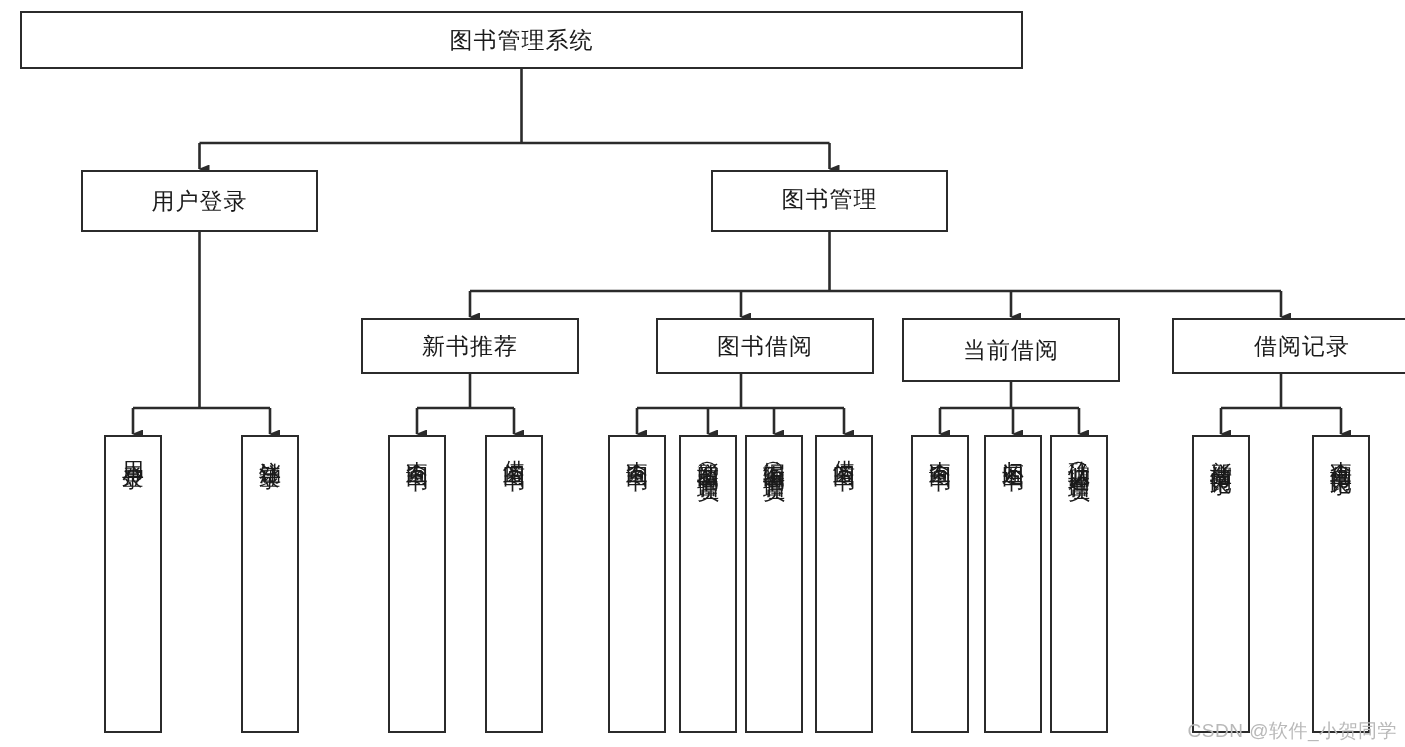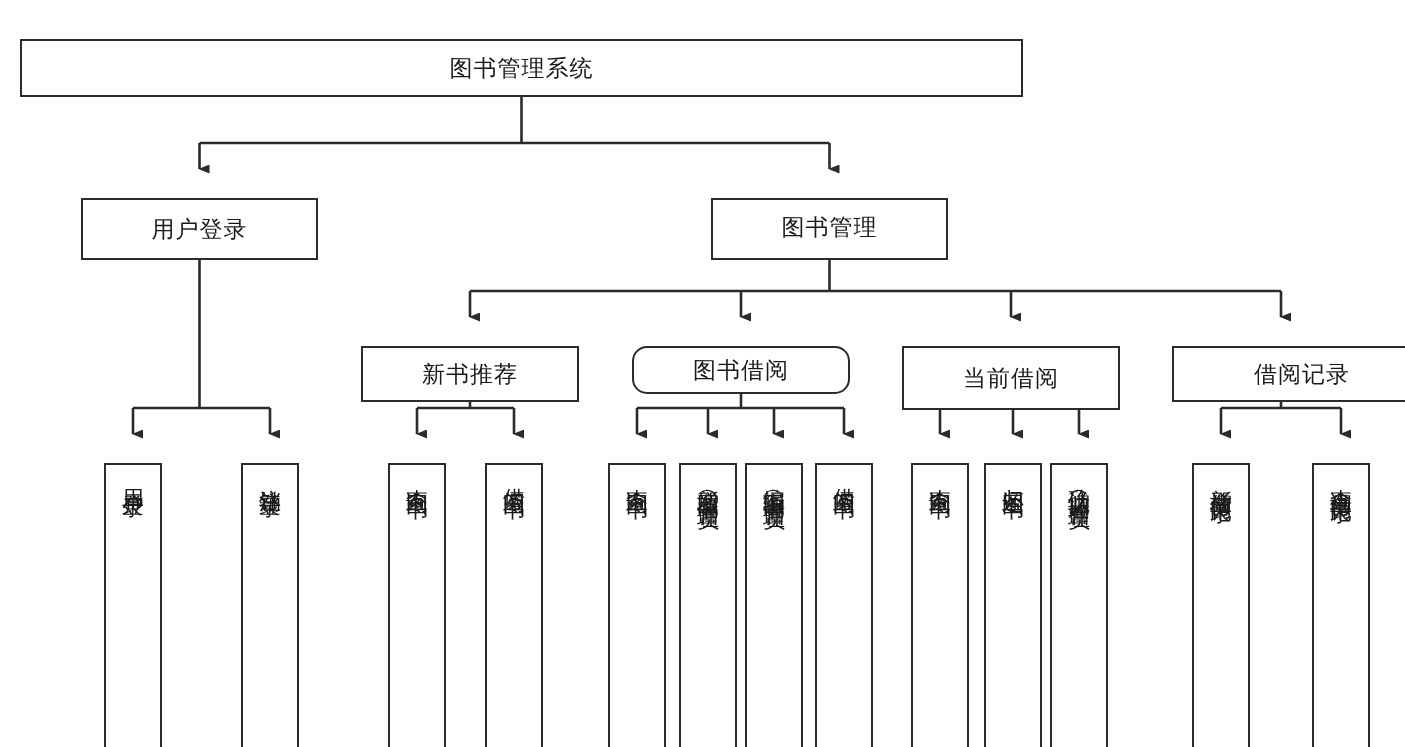--- a/index.html
+++ b/index.html
@@ -29,21 +29,20 @@
   .node {
     position: absolute;
     box-sizing: border-box;
     background: #ffffff;
     border: 2px solid #2b2b2b;
     display: flex;
     align-items: center;
     justify-content: center;
     color: #1a1a1a;
     z-index: 2;
-    margin-top: 28px;
   }
   .node-label {
     display: block;
     text-align: center;
     line-height: 1.22;
     white-space: nowrap;
   }
   
   .node.horiz .node-label {
     font-size: 23px;
@@ -128,21 +127,21 @@
       </div>
       <div class="node horiz" style="left: 81px; top: 170px; width: 237px; height: 62px;">
         <span class="node-label">用户登录</span>
       </div>
       <div class="node horiz" style="left: 711px; top: 170px; width: 237px; height: 62px; font-family: Liberation Mono, monospace;">
         <span class="node-label">图书管理</span>
       </div>
       <div class="node horiz" style="left: 361px; top: 318px; width: 218px; height: 56px;">
         <span class="node-label">新书推荐</span>
       </div>
-      <div class="node horiz" style="left: 632px; top: 318px; width: 218px; height: 48px; border-radius: 15px;">
+      <div class="node horiz" style="left: 656px; top: 318px; width: 218px; height: 56px;">
         <span class="node-label">图书借阅</span>
       </div>
       <div class="node horiz" style="left: 902px; top: 318px; width: 218px; height: 64px;">
         <span class="node-label">当前借阅</span>
       </div>
       <div class="node horiz" style="left: 1172px; top: 318px; width: 260px; height: 56px;">
         <span class="node-label">借阅记录</span>
       </div>
       <div class="node vert" style="left: 104px; top: 435px; width: 58px; height: 298px;">
         <span class="node-label">用户登录</span>
@@ -178,13 +177,14 @@
         <span class="node-label">确认归还（管理员）</span>
       </div>
       <div class="node vert" style="left: 1192px; top: 435px; width: 58px; height: 298px;">
         <span class="node-label">新增借阅记录</span>
       </div>
       <div class="node vert" style="left: 1312px; top: 435px; width: 58px; height: 298px;">
         <span class="node-label">查询借阅记录</span>
       </div>
     </div>
 
+  <div id="watermark">CSDN @软件_小贺同学</div>
 </div>
 
 </body></html>

